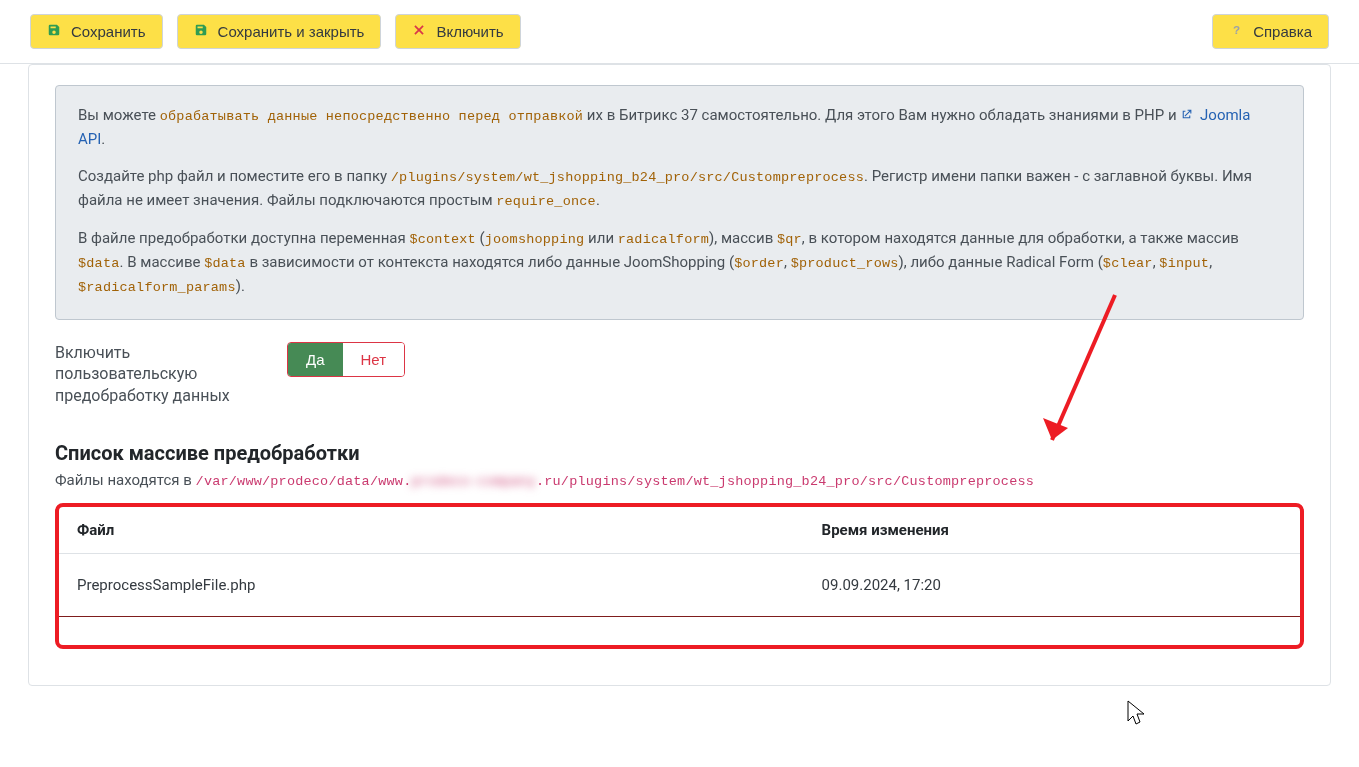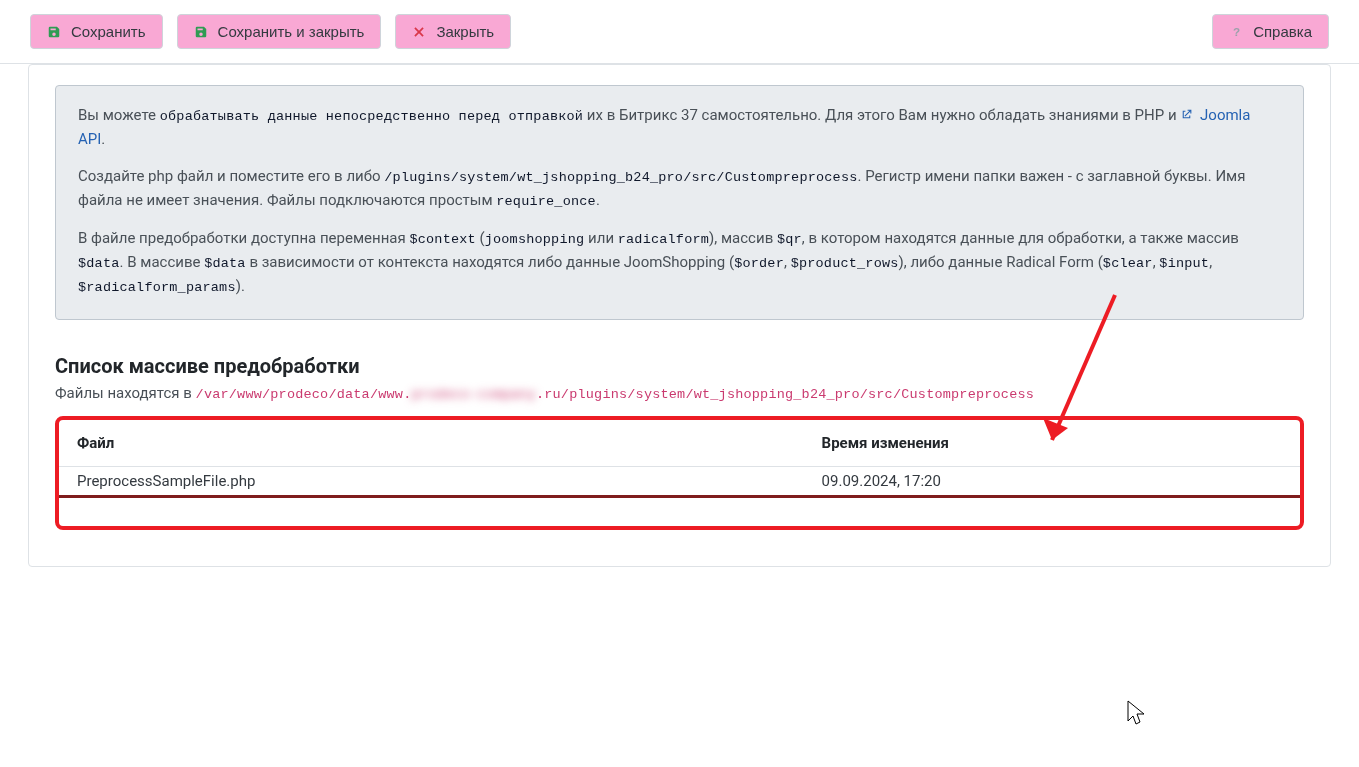--- a/index.html
+++ b/index.html
@@ -5,56 +5,56 @@
   * { box-sizing: border-box; margin: 0; padding: 0; }
   html, body { font-family: -apple-system, "Segoe UI", Roboto, "Helvetica Neue", Arial, sans-serif; font-size: 16px; color: #22262a; background: #f1f3f5; overflow-x: hidden; }
   .body-inner { height: 767px; position: relative; overflow: auto; background: #fff; }
   .body-inner::-webkit-scrollbar { width: 17px; }
   .body-inner::-webkit-scrollbar-track { background: #f1f1f1; }
   .body-inner::-webkit-scrollbar-thumb { background: #c1c1c1; }
 
   
   .toolbar { position: sticky; top: 0; z-index: 5; background: #fff; border-bottom: 1px solid #dee2e6; padding: 14px 30px; display: flex; gap: 14px; align-items: center; }
   .toolbar .spacer { flex: 1; }
-  .btn { display: inline-flex; align-items: center; gap: 10px; padding: 8px 16px; border: 1px solid #ced4da; background: #f9a8d4; border-radius: 4px; font-size: 15px; color: #343a40; cursor: pointer; }
+  .btn { display: inline-flex; align-items: flex-start; gap: 10px; padding: 8px 16px; border: 1px solid #ced4da; background: #fde047; border-radius: 4px; font-size: 15px; color: #343a40; cursor: pointer; }
   .btn .ico { width: 14px; height: 14px; display: inline-block; }
   .ico-save { fill: #2f9c53; }
   .ico-close { stroke: #d93749; stroke-width: 3; fill: none; }
 
   
   .page { padding: 0 0 40px 0; }
   .card { margin: 0 28px; border: 1px solid #dee2e6; border-radius: 4px; background: #fff; }
   .card-body { padding: 20px 26px 36px 26px; }
 
   
   .alert { border: 1px solid #bfc7cf; border-radius: 4px; background: #e9ecef; color: #495057; padding: 18px 22px 20px 22px; font-size: 15px; line-height: 1.55; }
   .alert p { margin: 0 0 14px 0; }
   .alert p:last-child { margin-bottom: 0; }
   .alert a, .linklike { color: #2562b3; text-decoration: none; }
-  code, .mono { font-family: SFMono-Regular, Consolas, "Liberation Mono", Menlo, monospace; font-size: 13.5px; color: #0f172a; letter-spacing: .2px; }
+  code, .mono { font-family: SFMono-Regular, Consolas, "Liberation Mono", Menlo, monospace; font-size: 13.5px; color: #a16207; letter-spacing: .2px; }
   .ext-icon { width: 13px; height: 13px; display: inline-block; vertical-align: -1px; margin-right: 3px; fill: #2562b3; }
 
   
   .row-toggle { display: flex; align-items: flex-start; gap: 22px; margin: 22px 0 0 0; }
   .row-toggle .lbl { width: 210px; font-size: 16px; color: #495057; line-height: 1.35; }
   .radiogrp { display: inline-flex; border: 1px solid #dc3545; border-radius: 4px; overflow: hidden; }
   .radiogrp .opt { padding: 8px 18px; font-size: 15px; cursor: pointer; background: #fff; color: #dc3545; border: 0; }
   .radiogrp .opt.active { background: #468a55; color: #fff; }
 
   
   .section-title { margin-top: 34px; font-size: 20px; font-weight: 700; color: #22262a; }
   .path-line { margin-top: 6px; font-size: 15px; color: #495057; }
   .path-line .blurred { filter: blur(4px); color: #8d95a0; }
   .path-line .mono { color: #ca3a6f; }
 
   
   .tbl-wrap { margin-top: 14px; border: 4px solid #ed1c24; border-radius: 8px; padding-bottom: 28px; }
   table.files { width: 100%; border-collapse: collapse; }
   table.files th { text-align: left; font-size: 15px; font-weight: 700; color: #22262a; padding: 14px 18px; border-bottom: 1px solid #dee2e6; }
-  table.files td { padding: 5px 18px; font-size: 15px; color: #343a40; border-bottom: 3px solid #7f1d1d; }
+  table.files td { padding: 22px 18px; font-size: 15px; color: #343a40; border-bottom: 1px solid #7f1d1d; }
   table.files td .blurred { filter: blur(4px); color: #8a9099; }
 
   
   .arrow-ann { position: absolute; pointer-events: none; }
   .arrow-ann svg polyline { stroke: #ed1c24; stroke-width: 4; fill: none; }
   .arrow-ann svg polygon { fill: #ed1c24; }
 
   
   .cursor { position: absolute; width: 20px; height: 28px; pointer-events: none; z-index: 9; }
 </style>
@@ -82,21 +82,21 @@
     </button>
     <button class="btn">
       <span class="ico">
         <svg viewBox="0 0 24 24">
             <g class="ico-close">
               <line x1="5" y1="5" x2="19" y2="19"></line>
               <line x1="19" y1="5" x2="5" y2="19"></line>
             </g>
           </svg>
       </span>
-      <span>Закрыть</span>
+      <span>Включить</span>
     </button>
     <div class="spacer"></div>
     <button class="btn">
       <span class="ico">
         <svg viewBox="0 0 24 24">
             <text x="7" y="19" font-size="20" font-weight="700" fill="#9aa1aa">?</text>
           </svg>
       </span>
       <span>Справка</span>
     </button>
@@ -110,27 +110,34 @@
           <p>
             <span>Вы можете </span><a href="#"><span class="mono">обрабатывать данные непосредственно перед отправкой</span></a><span> их в Битрикс 37 самостоятельно. Для этого Вам нужно обладать знаниями в PHP и </span>
             <a href="#" class="linklike">
               <span>
                 <svg class="ext-icon" viewBox="0 0 24 24">
                     <path d="M14 3h7v7h-2V6.41l-9.3 9.3-1.4-1.42L17.59 5H14V3zM5 5h5v2H7v10h10v-3h2v5H5V5z"></path>
                   </svg>
               </span><span>Joomla API</span></a>.
           </p>
           <p>
-            <span>Создайте php файл и поместите его в либо </span><span class="mono">/plugins/system/wt_jshopping_b24_pro/src/Custompreprocess</span><span>. Регистр имени папки важен - с заглавной буквы. Имя файла не имеет значения. Файлы подключаются простым </span><span class="mono">require_once</span><span>.</span>
+            <span>Создайте php файл и поместите его в папку </span><span class="mono">/plugins/system/wt_jshopping_b24_pro/src/Custompreprocess</span><span>. Регистр имени папки важен - с заглавной буквы. Имя файла не имеет значения. Файлы подключаются простым </span><span class="mono">require_once</span><span>.</span>
           </p>
           <p>
             <span>В файле предобработки доступна переменная </span><span class="mono">$context</span><span> (</span><span class="mono">joomshopping</span><span> или </span><span class="mono">radicalform</span><span>), массив </span><span class="mono">$qr</span><span>, в котором находятся данные для обработки, а также массив </span><span class="mono">$data</span><span>. В массиве </span><span class="mono">$data</span><span> в зависимости от контекста находятся либо данные JoomShopping (</span><span class="mono">$order</span><span>, </span><span class="mono">$product_rows</span><span>), либо данные Radical Form (</span><span class="mono">$clear</span><span>, </span><span class="mono">$input</span><span>, </span><span class="mono">$radicalform_params</span><span>).</span>
           </p>
         </div>
 
+        <div class="row-toggle">
+          <div class="lbl">Включить пользовательскую предобработку данных</div>
+          <div class="radiogrp">
+            <button class="opt active">Да</button>
+            <button class="opt">Нет</button>
+          </div>
+        </div>
 
         <h3 class="section-title">Список массиве предобработки</h3>
         <div class="path-line">
           <span>Файлы находятся в </span><span class="mono">/var/www/prodeco/data/www.</span><span class="mono blurred">prodeco-company</span><span class="mono">.ru/plugins/system/wt_jshopping_b24_pro/src/Custompreprocess</span>
         </div>
 
         <div class="tbl-wrap">
           <table class="files">
             <thead>
               <tr>

